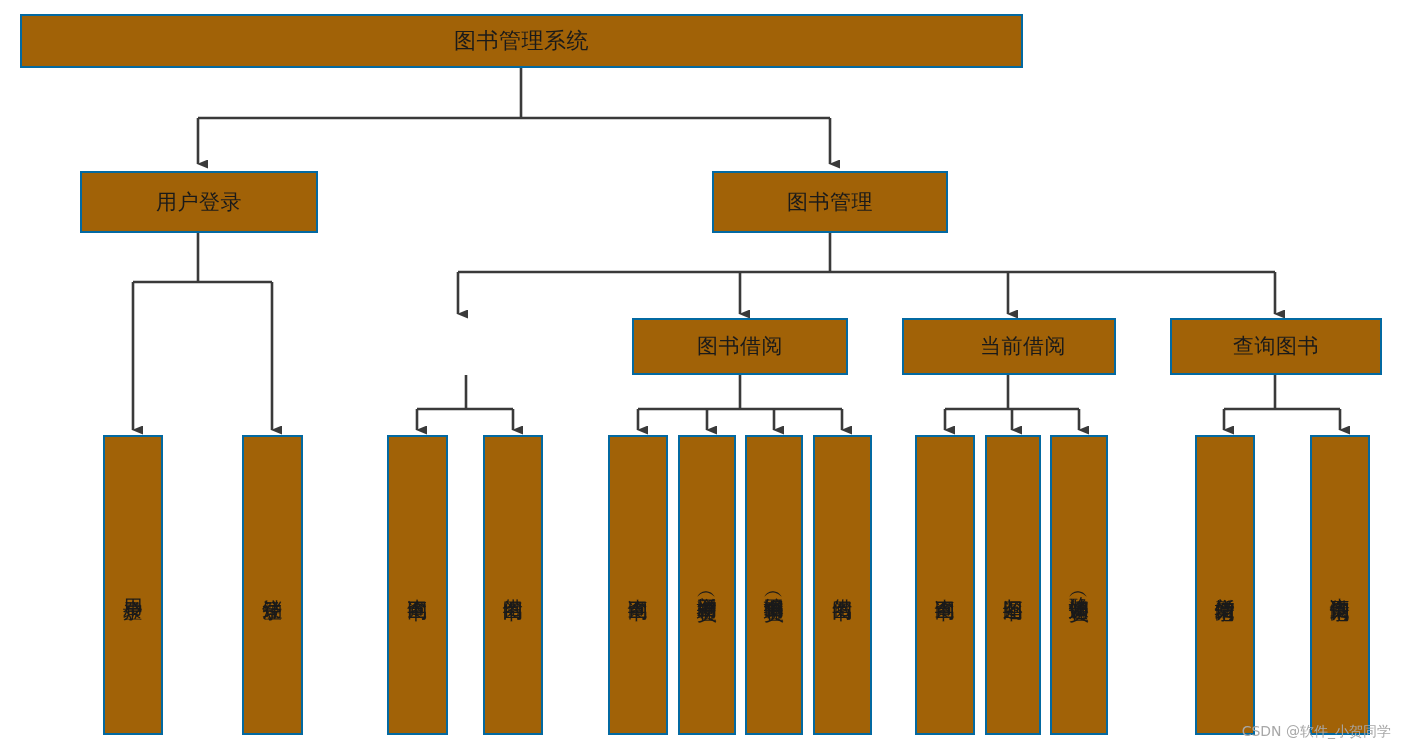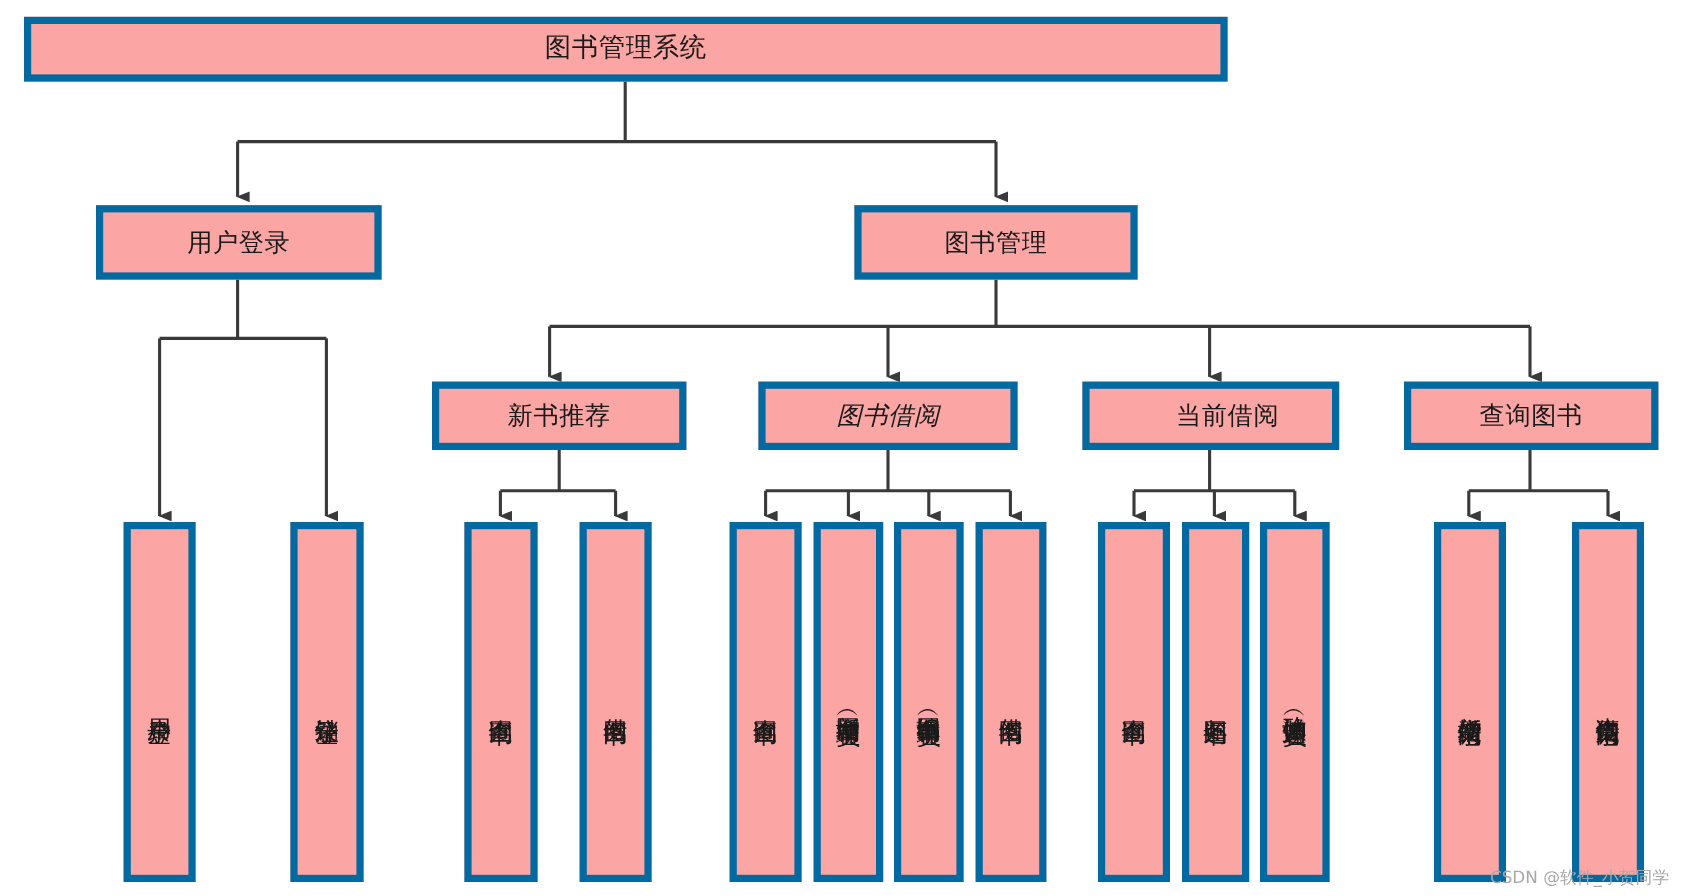--- a/index.html
+++ b/index.html
@@ -21,22 +21,22 @@
   #edge-layer {
     position: absolute;
     left: 0;
     top: 0;
     width: 1405px;
     height: 747px;
   }
   .node {
     position: absolute;
     box-sizing: border-box;
-    background: #fca5a5;
-    border: 6px solid #0369a1;
+    background: #a16207;
+    border: 2px solid #0369a1;
     display: flex;
     align-items: center;
     justify-content: center;
     z-index: 3;
   }
   .node-label {
     color: #1a1a1a;
     font-size: 21px;
     line-height: 1.18;
     letter-spacing: 0.5px;
@@ -124,25 +124,22 @@
   </div>
 
   <div class="node level2" style="left:80px; top:171px; width:238px; height:62px;">
     <span class="node-label">用户登录</span>
   </div>
 
   <div class="node level2" style="left:712px; top:171px; width:236px; height:62px;">
     <span class="node-label">图书管理</span>
   </div>
 
-  <div class="node level3" style="left:360px; top:318px; width:212px; height:57px;">
-    <span class="node-label">新书推荐</span>
-  </div>
-
-  <div class="node level3" style="left:632px; top:318px; width:216px; height:57px;font-style:italic;">
+
+  <div class="node level3" style="left:632px; top:318px; width:216px; height:57px;">
     <span class="node-label">图书借阅</span>
   </div>
 
   <div class="node level3" style="left:902px; top:318px; width:214px; height:57px;padding-left:28px;">
     <span class="node-label">当前借阅</span>
   </div>
 
   <div class="node level3" style="left:1170px; top:318px; width:212px; height:57px;">
     <span class="node-label">查询图书</span>
   </div>

